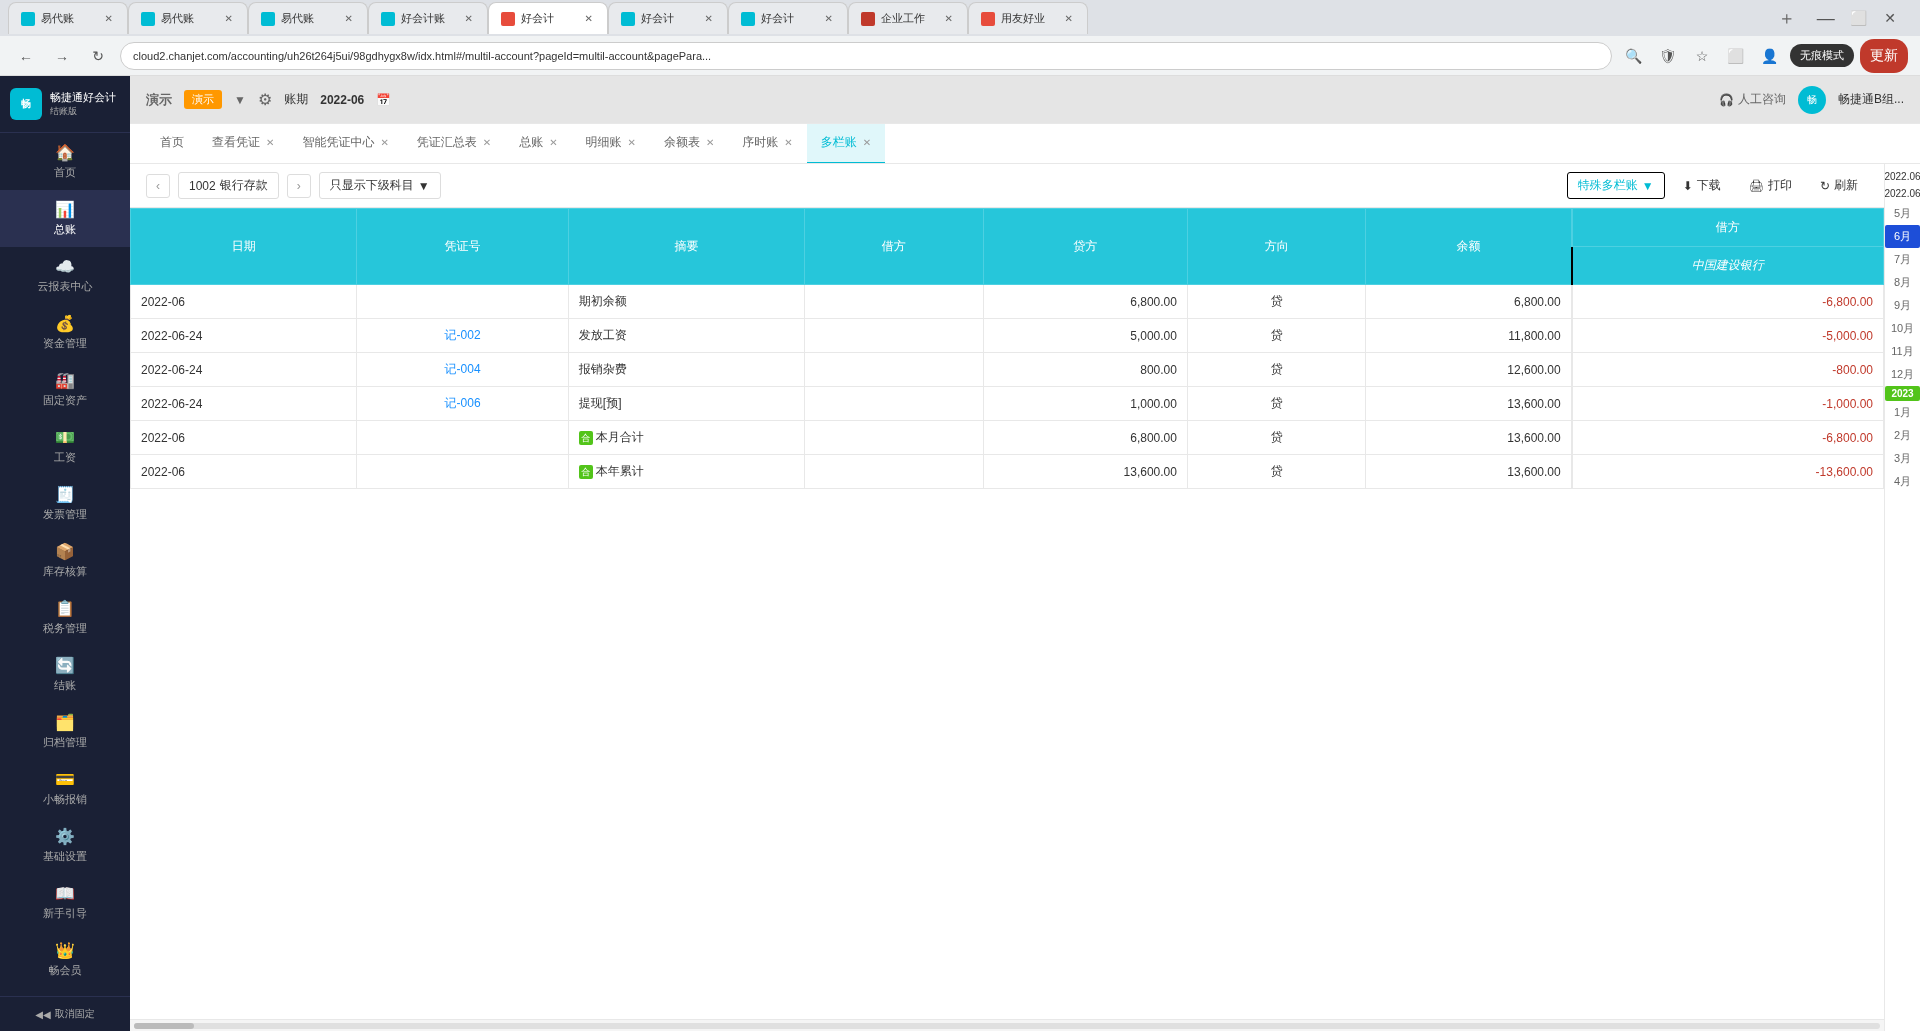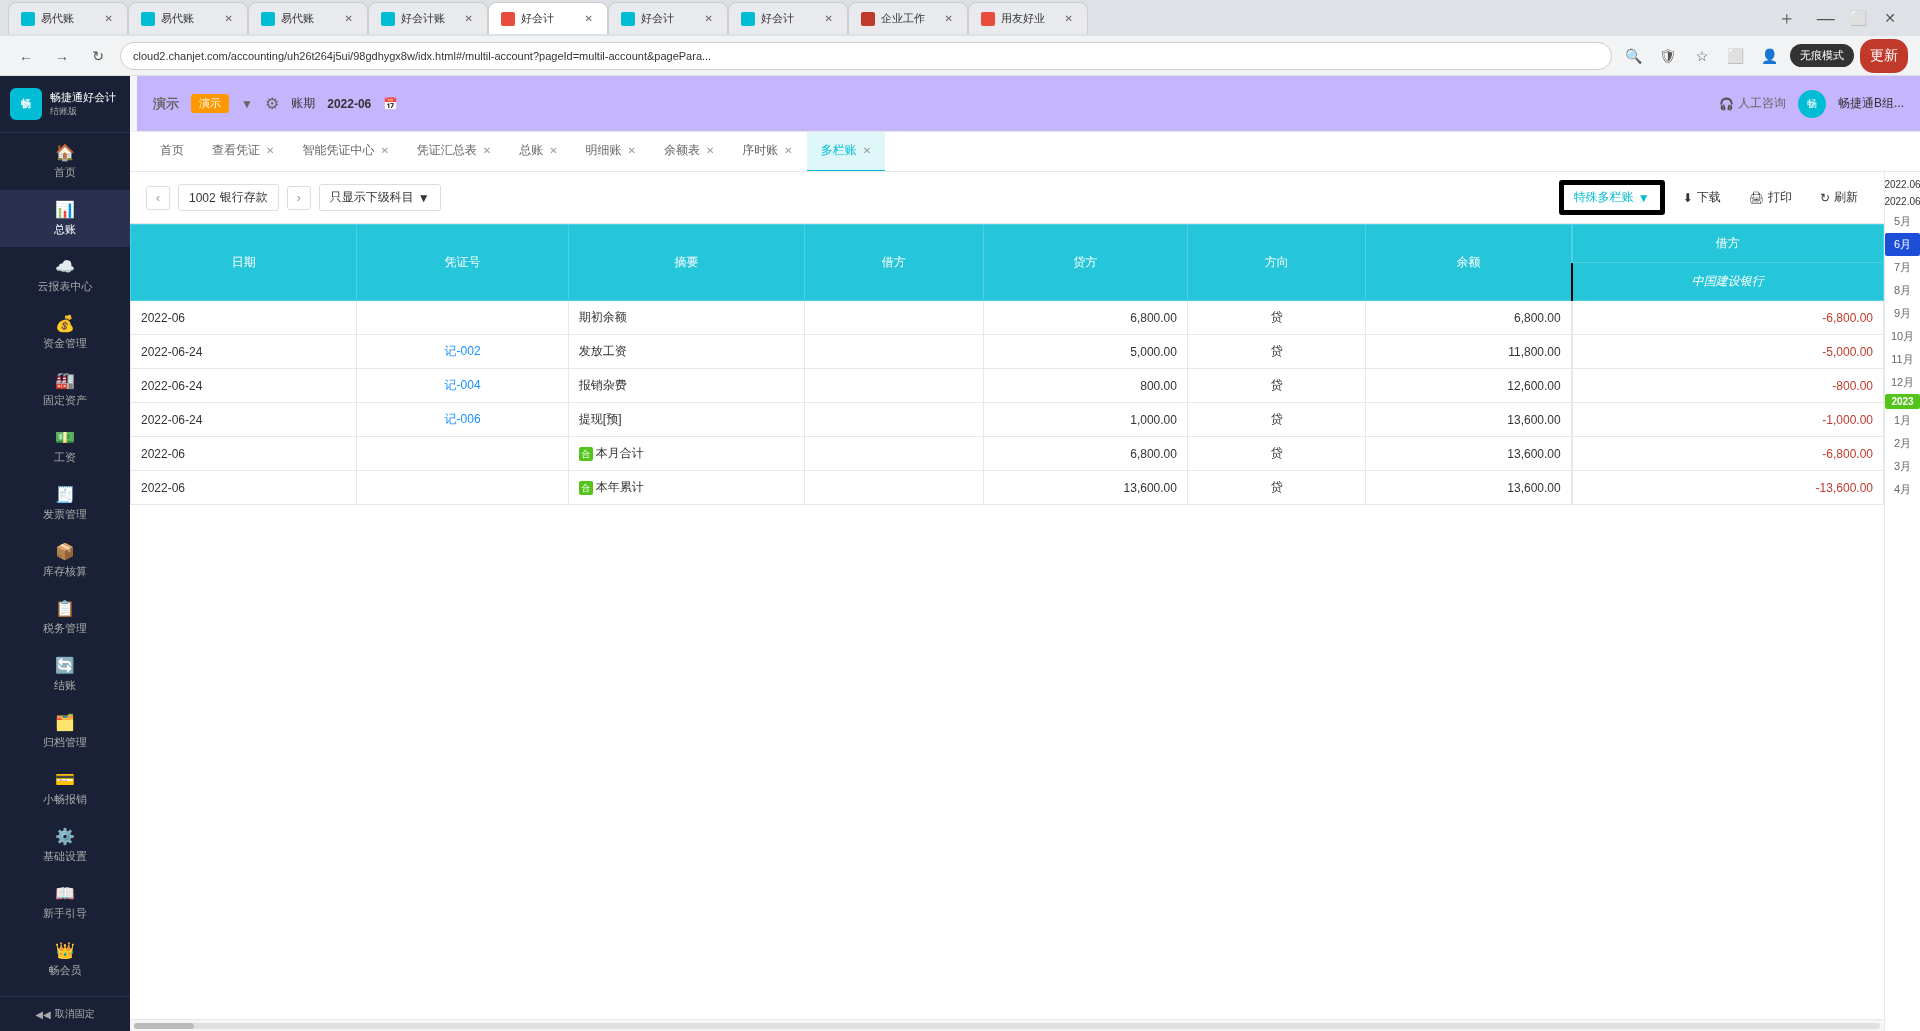--- a/index.html
+++ b/index.html
@@ -35,21 +35,21 @@
     .sidebar-nav { flex: 1; overflow-y: auto; }
     .sidebar-item { display: flex; flex-direction: column; align-items: center; padding: 10px 4px; cursor: pointer; color: #aaa; gap: 3px; font-size: 11px; }
     .sidebar-item.active { background: #2a3050; color: #fff; }
     .sidebar-item-icon { font-size: 16px; }
     .sidebar-footer { padding: 10px; border-top: 1px solid #2a3050; display: flex; align-items: center; gap: 4px; color: #aaa; font-size: 10px; cursor: pointer; justify-content: center; }
 
     
     .main-content { flex: 1; display: flex; flex-direction: column; overflow: hidden; background: #f5f6fa; }
 
     
-    .top-bar { height: 56px; background: #c4b5fd; display: flex; align-items: center; padding: 0 16px; gap: 12px; border-bottom: 1px solid #e8e8e8; flex-shrink: 0; margin-left: 7px; }
+    .top-bar { height: 48px; background: #e5e5e5; display: flex; align-items: center; padding: 0 16px; gap: 12px; border-bottom: 1px solid #e8e8e8; flex-shrink: 0; }
     .demo-badge { background: #ff9800; color: #fff; padding: 2px 8px; border-radius: 3px; font-size: 11px; cursor: pointer; }
     .top-bar-right { margin-left: auto; display: flex; align-items: center; gap: 12px; }
     .consult-btn { display: flex; align-items: center; gap: 4px; color: #666; font-size: 12px; cursor: pointer; }
     .user-avatar { width: 28px; height: 28px; border-radius: 50%; background: #00bcd4; display: flex; align-items: center; justify-content: center; color: #fff; font-size: 10px; }
     .user-name { font-size: 12px; color: #333; }
     .top-bar-title { font-weight: bold; font-size: 14px; color: #333; }
 
     
     .page-tabs { display: flex; align-items: center; background: #fff; border-bottom: 1px solid #e8e8e8; padding: 0 16px; flex-shrink: 0; overflow-x: auto; height: 40px; }
     .page-tab { padding: 0 14px; height: 40px; display: flex; align-items: center; gap: 4px; font-size: 12px; color: #666; cursor: pointer; border-bottom: 2px solid transparent; white-space: nowrap; flex-shrink: 0; }
@@ -61,21 +61,21 @@
 
     
     .ledger-area { flex: 1; display: flex; flex-direction: column; overflow: hidden; background: #fff; }
 
     
     .ledger-toolbar { display: flex; align-items: center; padding: 8px 16px; gap: 8px; background: #fff; border-bottom: 1px solid #e8e8e8; flex-shrink: 0; }
     .nav-arrow { width: 24px; height: 24px; display: flex; align-items: center; justify-content: center; cursor: pointer; color: #999; border: 1px solid #ddd; border-radius: 3px; }
     .account-code-box { display: flex; align-items: center; gap: 4px; padding: 4px 10px; border: 1px solid #ddd; border-radius: 3px; color: #333; font-size: 12px; cursor: pointer; }
     .sub-filter { display: flex; align-items: center; gap: 4px; padding: 4px 10px; border: 1px solid #ddd; border-radius: 3px; color: #333; font-size: 12px; cursor: pointer; }
     .toolbar-right { margin-left: auto; display: flex; align-items: center; gap: 8px; }
-    .special-ledger-btn { border: 5px solid #000000; color: #00bcd4; padding: 4px 10px; border-radius: 3px; display: flex; align-items: center; gap: 4px; cursor: pointer; font-size: 12px; background: #fff; }
+    .special-ledger-btn { border: 1px solid #000000; color: #00bcd4; padding: 4px 10px; border-radius: 3px; display: flex; align-items: center; gap: 4px; cursor: pointer; font-size: 12px; background: #fff; }
     .download-btn, .print-btn, .refresh-btn { color: #333; padding: 4px 10px; border-radius: 3px; display: flex; align-items: center; gap: 4px; cursor: pointer; font-size: 12px; }
 
     
     .ledger-table-wrap { flex: 1; overflow: auto; }
     .ledger-table { width: 100%; border-collapse: collapse; }
     .ledger-table thead { background: #26c6da; color: #fff; }
     .ledger-table thead th { padding: 10px 20px; text-align: center; font-size: 12px; font-weight: normal; border: 1px solid #4dd0e1; white-space: nowrap; }
     .ledger-table tbody td { padding: 8px 10px; border: 1px solid #e8e8e8; font-size: 12px; color: #333; }
     .ledger-table tbody td.number { text-align: right; }
     .ledger-table tbody td.center { text-align: center; }

